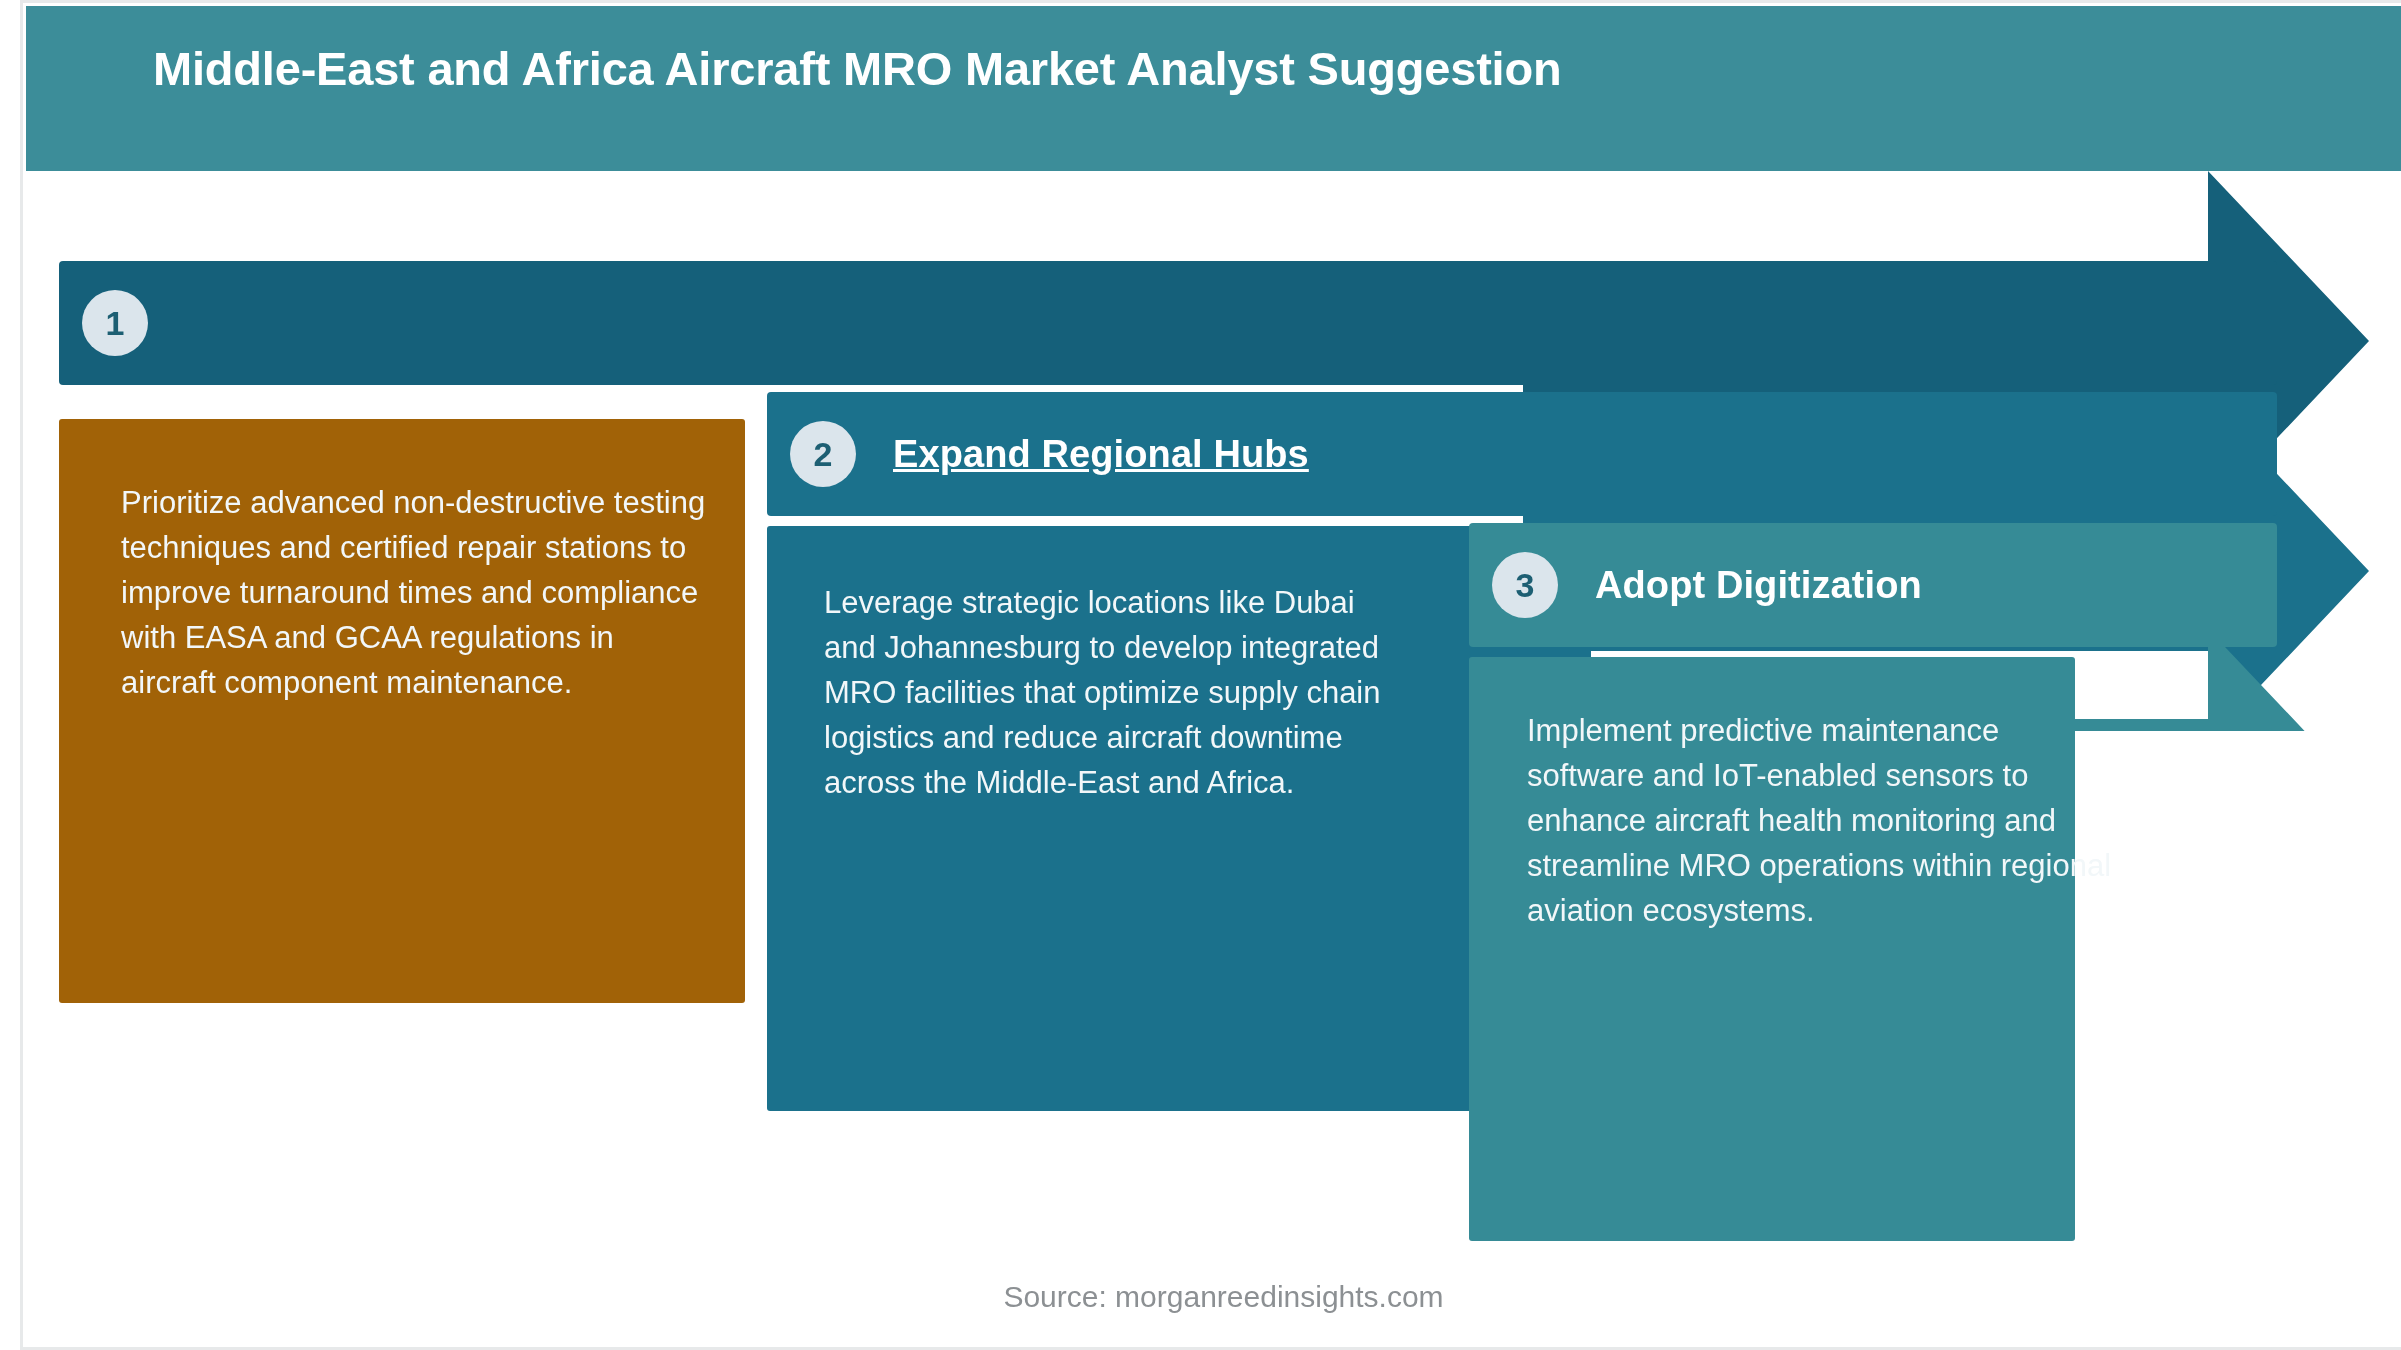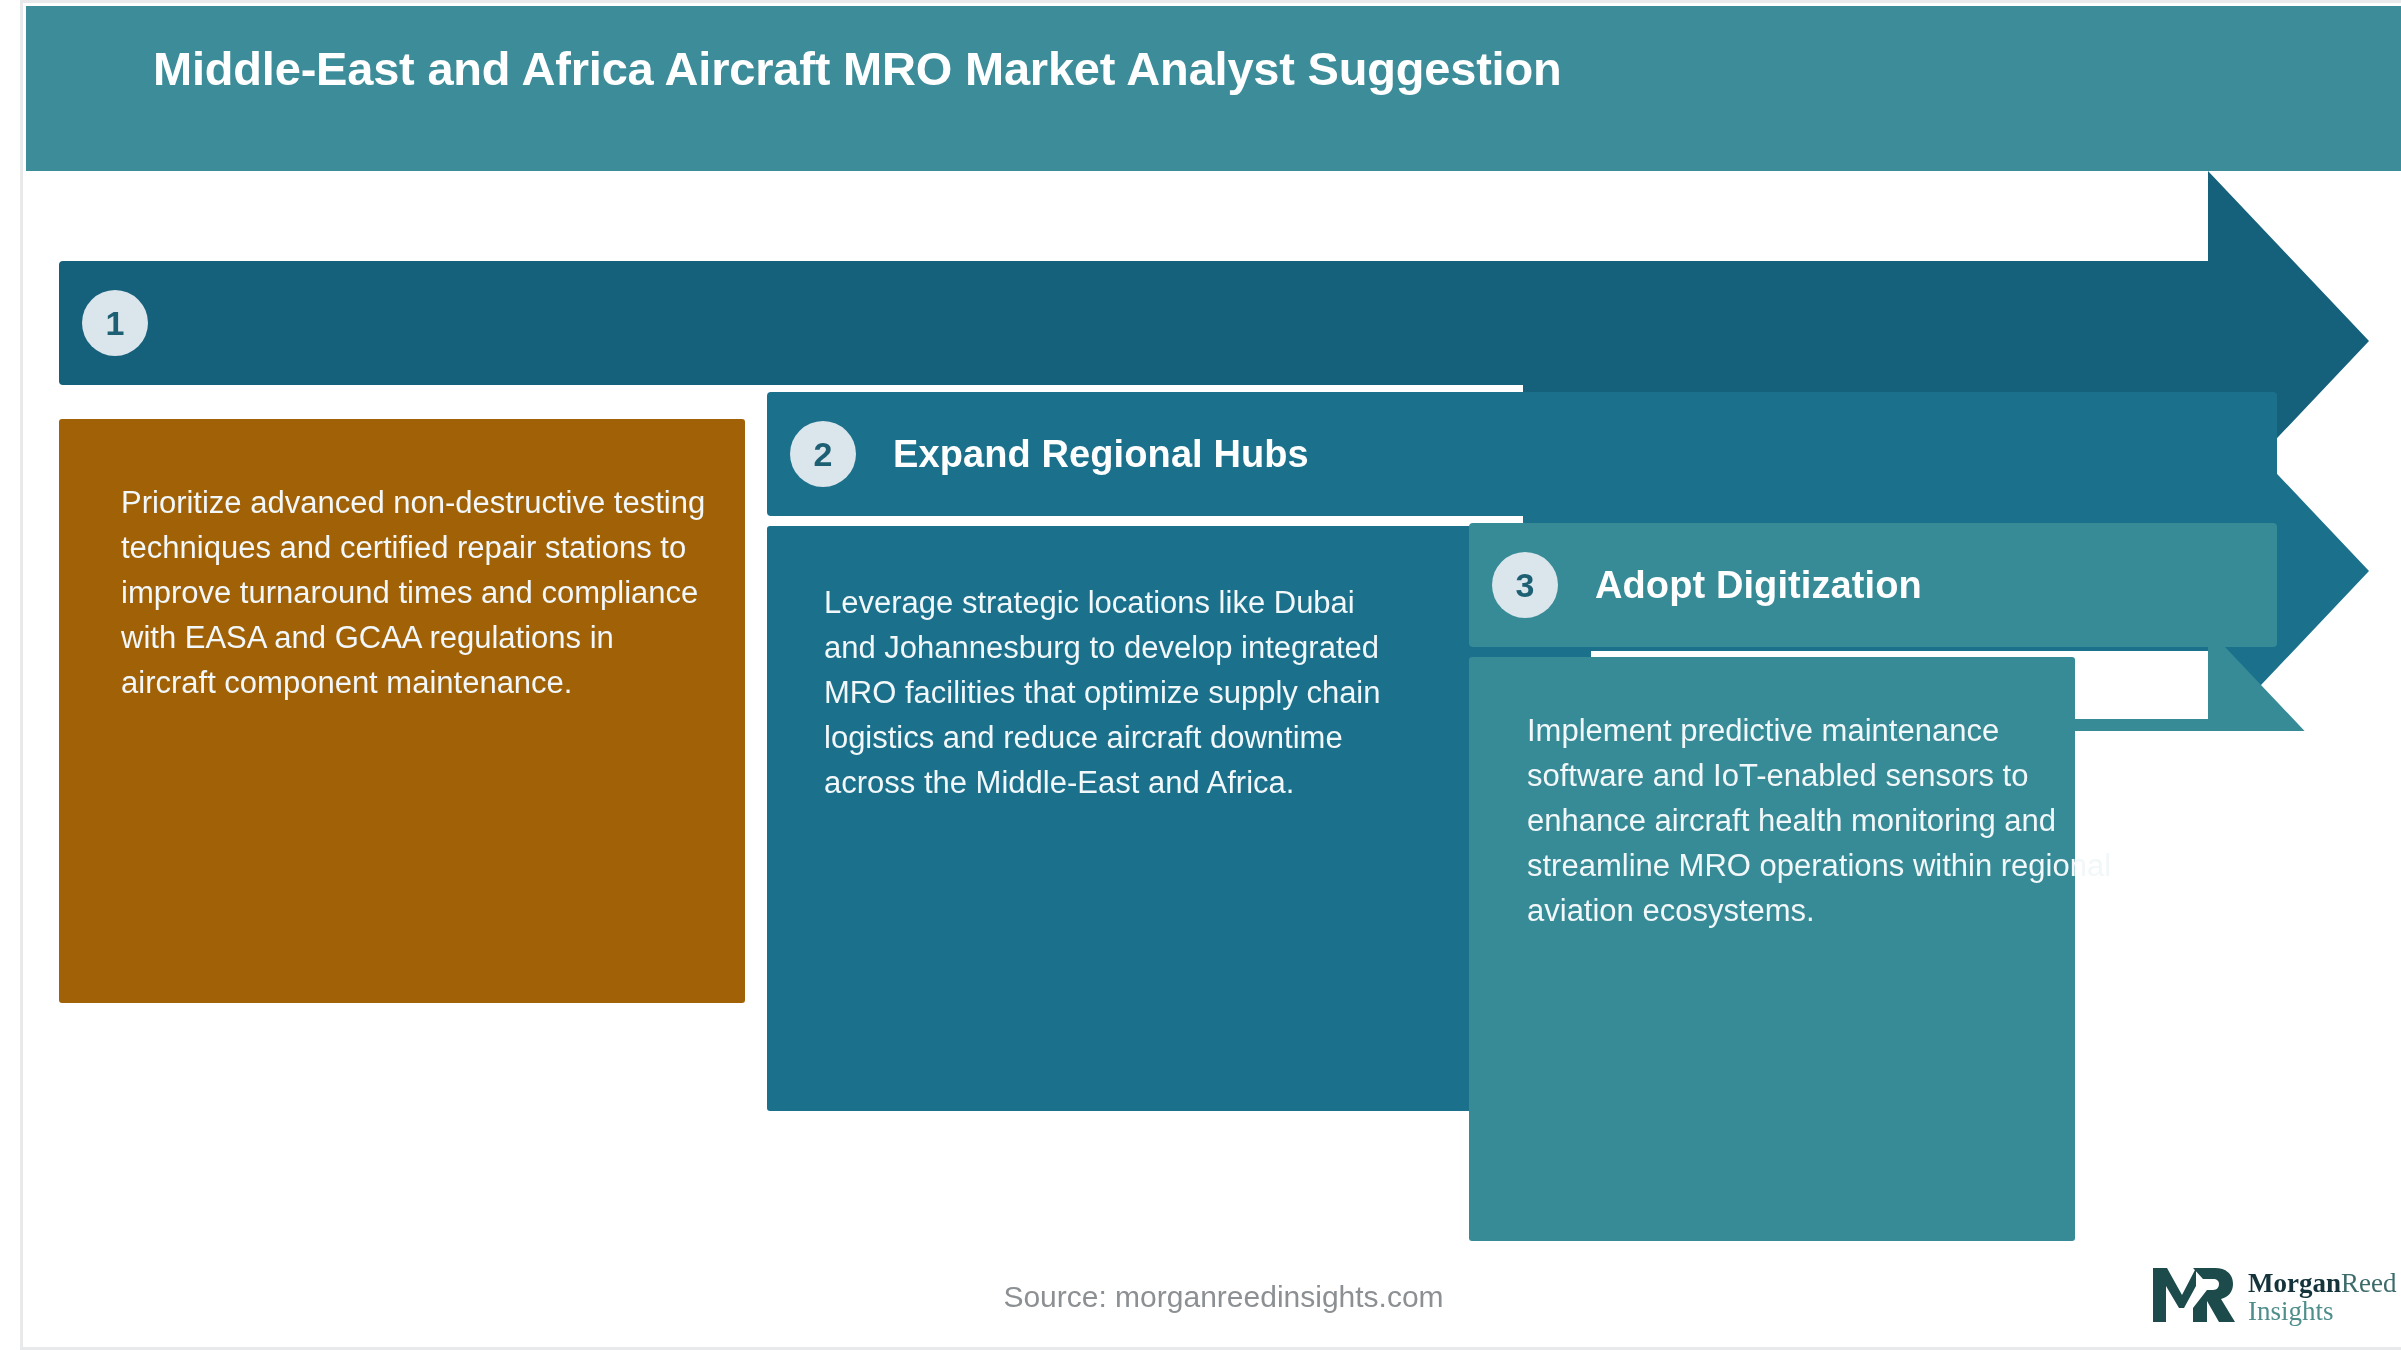--- a/index.html
+++ b/index.html
@@ -175,51 +175,35 @@
   </div>
   <div class="step-body" style="left:36px; top:416px; width:686px; height:584px; background:#a16207;">
     <div class="body-text" style="left:62px; top:62px; width:585px;">Prioritize advanced non-destructive testing techniques and certified repair stations to improve turnaround times and compliance with EASA and GCAA regulations in aircraft component maintenance.</div>
   </div>
 
   <div class="step-band" style="left:744px; top:389px; width:1510px; height:124px; background:#1b718c;">
     <div class="band-inner" style="padding-left:23px;">
       <div class="badge">
         <span>2</span>
       </div>
-      <div class="band-title" style="margin-left:37px;">Expand Regional Hubs</div>
+      <div class="band-title" style="margin-left:37px;text-decoration:underline;">Expand Regional Hubs</div>
     </div>
   </div>
   <div class="step-body" style="left:744px; top:523px; width:824px; height:585px; background:#1b718c;">
     <div class="body-text" style="left:57px; top:55px; width:590px;">Leverage strategic locations like Dubai and Johannesburg to develop integrated MRO facilities that optimize supply chain logistics and reduce aircraft downtime across the Middle-East and Africa.</div>
   </div>
 
   <div class="step-band" style="left:1446px; top:520px; width:808px; height:124px; background:#368b96;">
     <div class="band-inner" style="padding-left:23px;">
       <div class="badge">
         <span>3</span>
       </div>
       <div class="band-title" style="margin-left:37px;">Adopt Digitization</div>
     </div>
   </div>
   <div class="step-body" style="left:1446px; top:654px; width:606px; height:584px; background:#368b96;">
     <div class="body-text" style="left:58px; top:52px; width:595px;">Implement predictive maintenance software and IoT-enabled sensors to enhance aircraft health monitoring and streamline MRO operations within regional aviation ecosystems.</div>
   </div>
 
   <div id="source-text">Source: morganreedinsights.com</div>
 
-  <div id="logo">
-    <div id="logo-mark">
-      <svg width="86" height="62" viewBox="0 0 86 62" xmlns="http://www.w3.org/2000/svg">
-
-        <path d="M 2 58 L 2 4 L 16 4 L 31 31 L 45 4 L 45 22 L 33 44 L 28 44 L 15 22 L 15 58 Z" fill="#1d4a4a"></path>
-
-        <path d="M 42 4 L 64 4 C 76 4 82 11 82 20 C 82 27 78 33 70 35 L 84 58 L 68 58 L 56 37 L 56 58 L 42 58 L 42 44 L 56 26 L 62 26 C 66 26 68 23 68 20 C 68 17 66 15 62 15 L 52 15 Z" fill="#1d4a4a"></path>
-      </svg>
-    </div>
-    <div id="logo-words">
-      <div id="logo-line1">
-        <span class="lw-morgan">Morgan</span><span class="lw-reed">Reed</span>
-      </div>
-      <div id="logo-line2">Insights</div>
-    </div>
-  </div>
 
 </div>
 
 </body></html>

